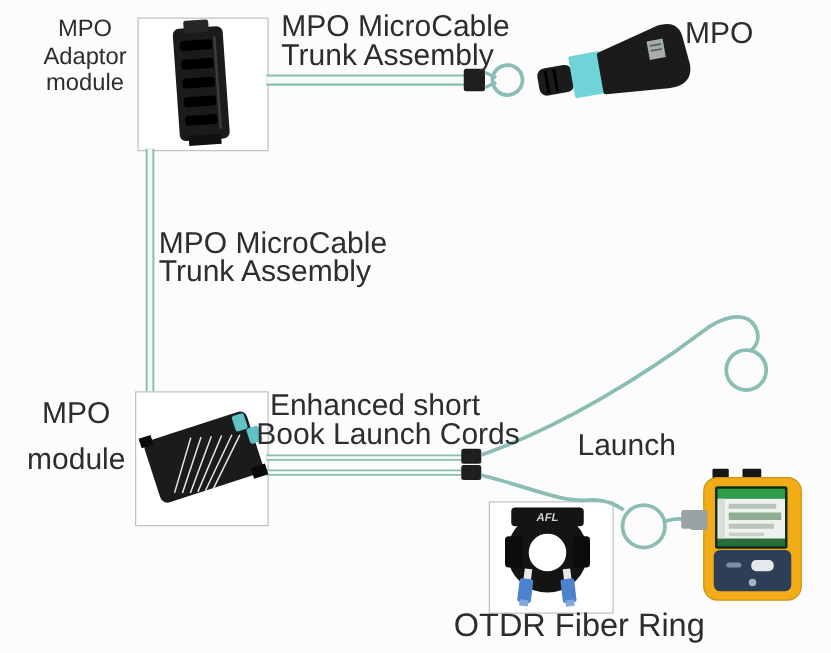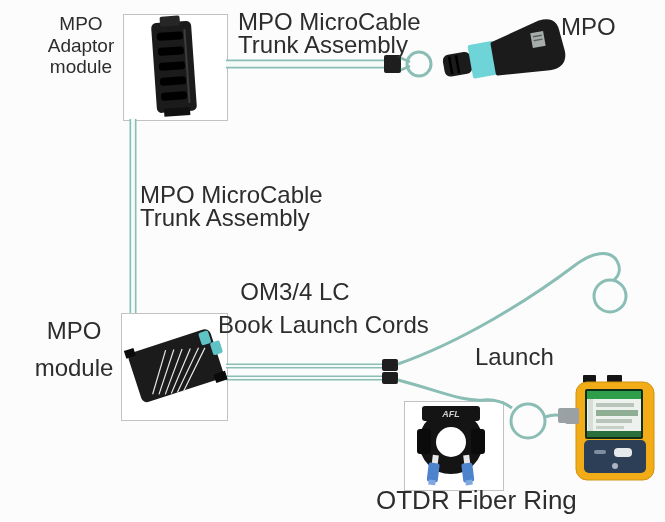--- a/index.html
+++ b/index.html
@@ -3,21 +3,21 @@
 <meta charset="utf-8">
 <style>
   html,body{margin:0;padding:0;}
   body{
     width:665px;height:522px;
     background:var(--background,#fcfcfc);
     font-family:"Liberation Sans", sans-serif;
     color:var(--text,#2d2d2d);
     position:relative;overflow:hidden;
   }
-  .canvas{position:absolute;left:13px;top:0;width:590px;height:522px;}
+  .canvas{position:absolute;left:0;top:0;width:590px;height:522px;}
   .img-box{
     position:absolute;background:#ffffff;
     border:1px solid var(--box-border,#c2c2c2);
     z-index:0;
   }
   .artwork{position:absolute;left:0;top:0;z-index:1;pointer-events:none;}
   .label{position:absolute;z-index:2;font-size:24px;line-height:23px;color:var(--text,#2d2d2d);white-space:nowrap;}
   .center{text-align:center;}
   
   .cable{fill:none;stroke:var(--cable,#8abdb4);}
@@ -60,22 +60,22 @@
   <div class="label" style="left:127px;top:183px;">
     <div>MPO MicroCable</div>
     <div>Trunk Assembly</div>
   </div>
 
   <div class="label center" style="left:14px;top:312px;width:94px;line-height:37px;">
     <div>MPO</div>
     <div>module</div>
   </div>
 
-  <div class="label center" style="left:217px;top:280px;width:130px;">OM3/4 LC</div>
   <div class="label center" style="left:205px;top:313px;width:190px;">
+    <div>Enhanced short</div>
     <div>Book Launch Cords</div>
   </div>
 
   <div class="label" style="left:462px;top:345px;">Launch</div>
 
   <div class="label center" style="left:363px;top:489px;width:185px;font-size:26px;">OTDR Fiber Ring</div>
 
   <svg class="artwork" width="665" height="522" viewBox="0 0 665 522">
 
     <g>

